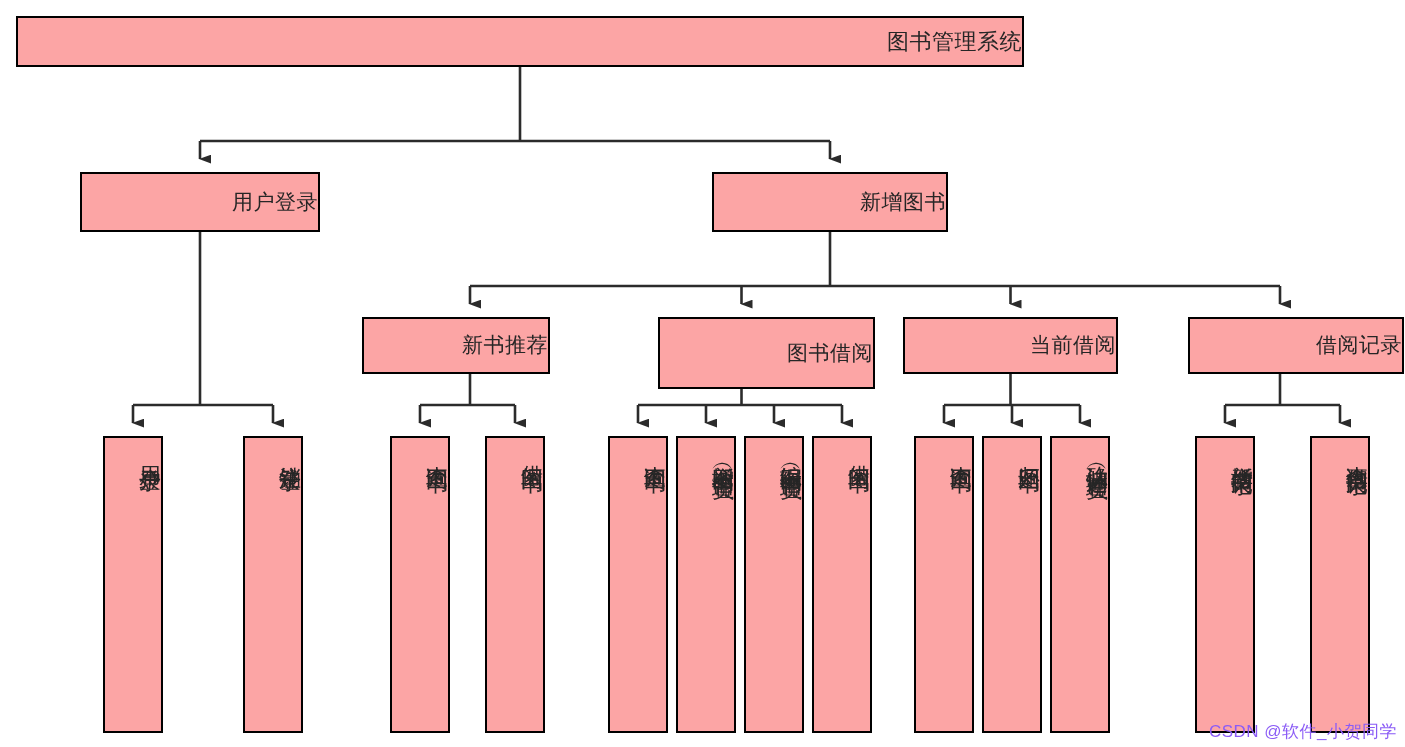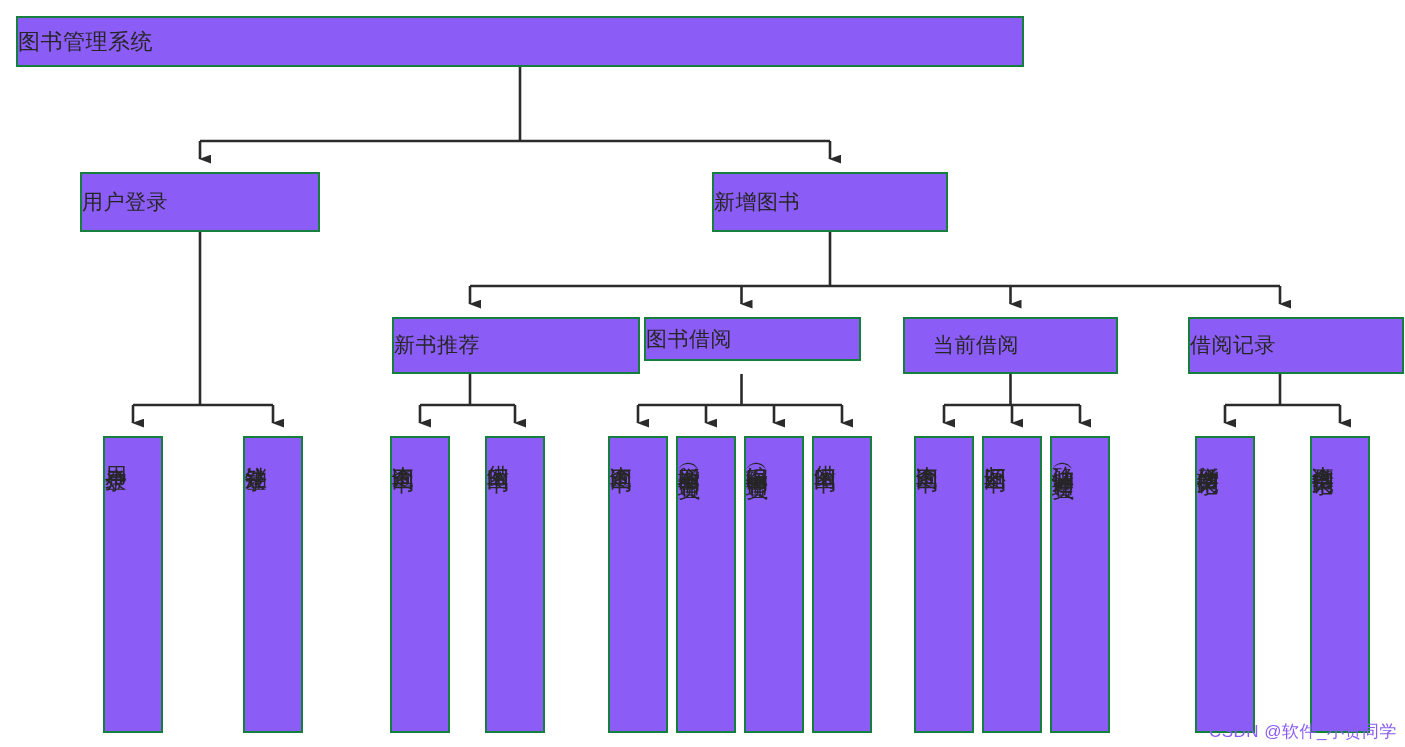--- a/index.html
+++ b/index.html
@@ -21,26 +21,26 @@
     position: absolute;
     left: 0;
     top: 0;
     width: 1405px;
     height: 747px;
     pointer-events: none;
   }
   .node {
     position: absolute;
     box-sizing: border-box;
-    background: #8b5cf6;
-    border: 2px solid #15803d;
+    background: #fca5a5;
+    border: 2px solid #000000;
     color: #262626;
     display: flex;
     align-items: center;
-    justify-content: flex-start;
+    justify-content: flex-end;
     text-align: center;
     z-index: 2;
   }
   .node .label {
     display: block;
     line-height: 1.15;
     letter-spacing: 0.5px;
   }
   
   .node.h .label {
@@ -124,24 +124,24 @@
   <div id="nodes">
       <div class="node h root" style="left: 16px; top: 16px; width: 1008px; height: 51px;">
         <span class="label">图书管理系统</span>
       </div>
       <div class="node h" style="left: 80px; top: 172px; width: 240px; height: 60px;">
         <span class="label">用户登录</span>
       </div>
       <div class="node h" style="left: 712px; top: 172px; width: 236px; height: 60px;">
         <span class="label">新增图书</span>
       </div>
-      <div class="node h" style="left: 362px; top: 317px; width: 248px; height: 57px; margin-left: 30px;">
+      <div class="node h" style="left: 362px; top: 317px; width: 188px; height: 57px;">
         <span class="label">新书推荐</span>
       </div>
-      <div class="node h" style="left: 644px; top: 317px; width: 217px; height: 44px;">
+      <div class="node h" style="left: 658px; top: 317px; width: 217px; height: 72px;">
         <span class="label">图书借阅</span>
       </div>
       <div class="node h" style="left: 903px; top: 317px; width: 215px; height: 57px; padding-left: 28px;">
         <span class="label">当前借阅</span>
       </div>
       <div class="node h" style="left: 1172px; top: 317px; width: 216px; height: 57px; margin-left: 16px;">
         <span class="label">借阅记录</span>
       </div>
       <div class="node v" style="left: 103px; top: 436px; width: 60px; height: 297px;">
         <span class="label">用户登录</span>

